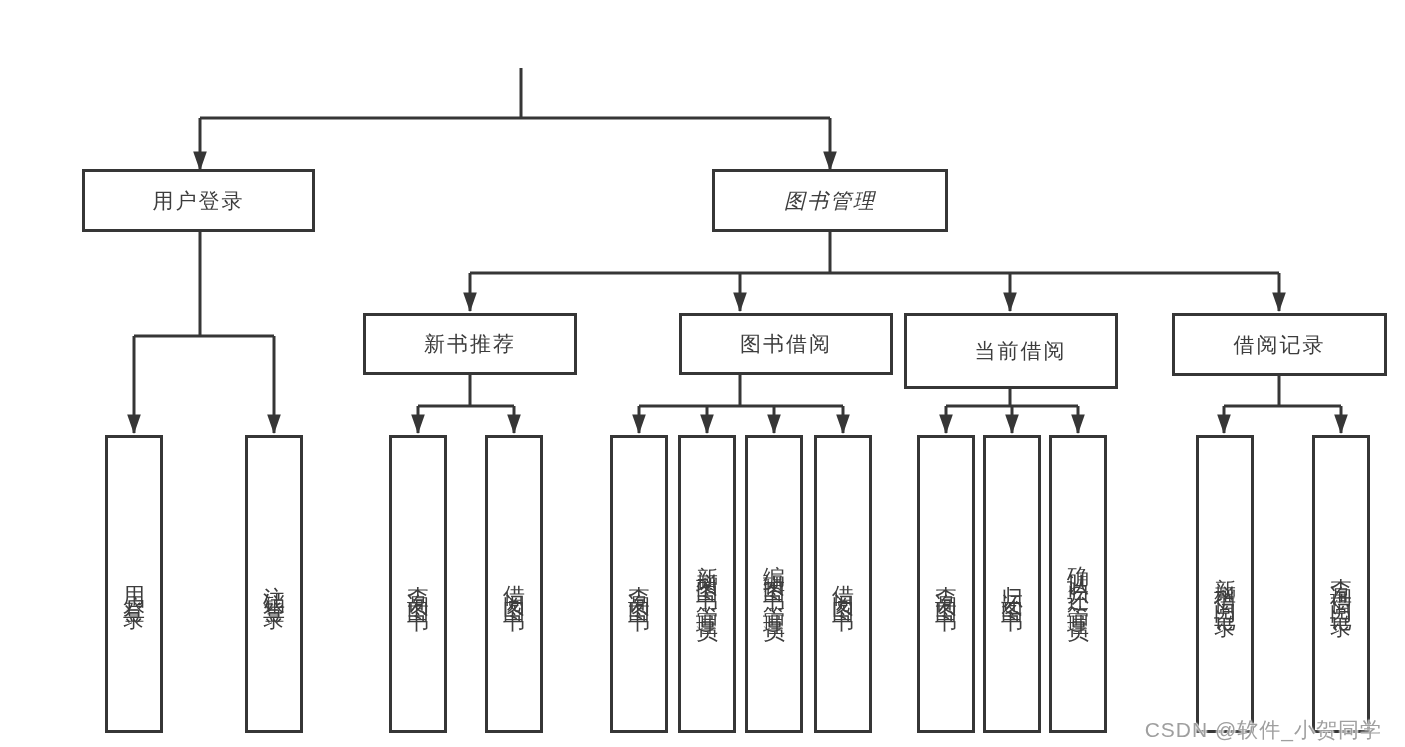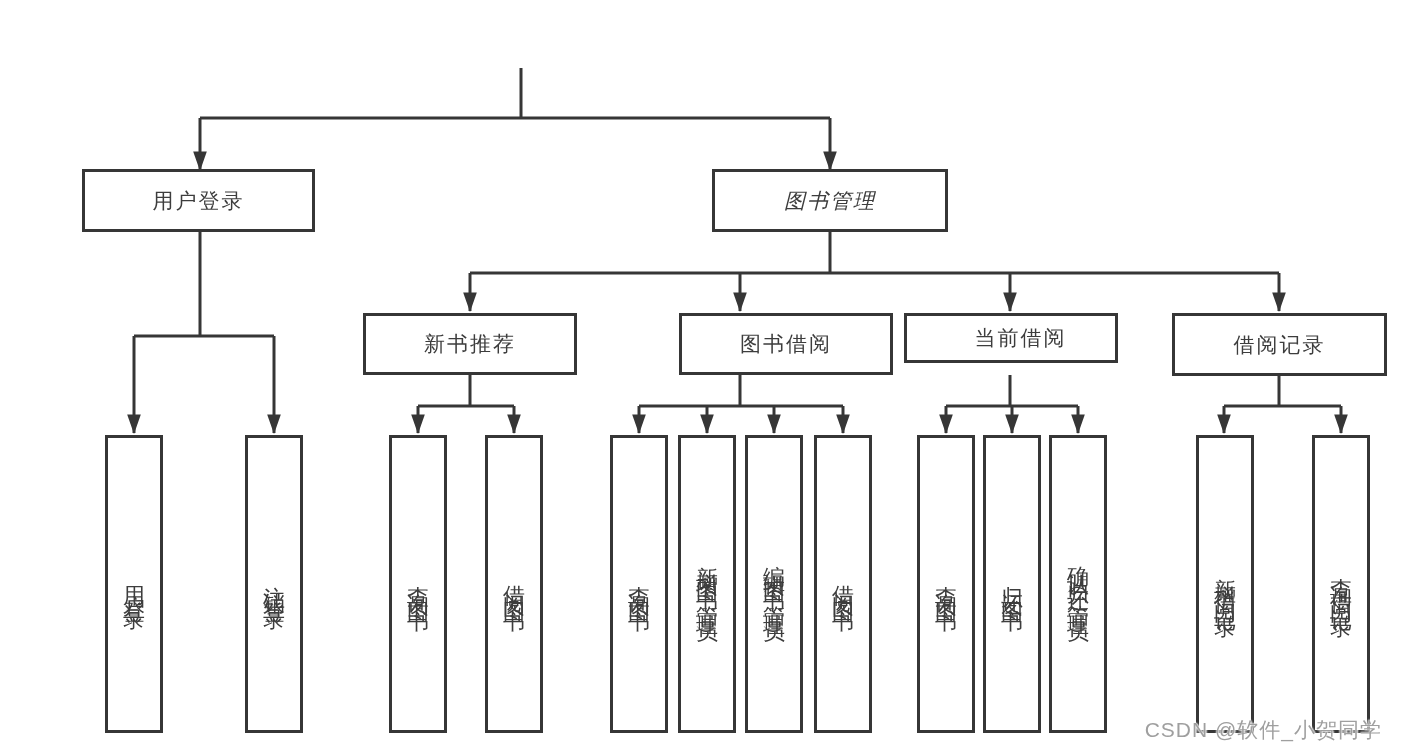--- a/index.html
+++ b/index.html
@@ -104,21 +104,21 @@
   <div class="node h-node" style="left:712px; top:169px; width:236px; height:63px;font-style:italic;">
     <span>图书管理</span>
   </div>
 
   <div class="node h-node" style="left:363px; top:313px; width:214px; height:62px;">
     <span>新书推荐</span>
   </div>
   <div class="node h-node" style="left:633px; top:313px; width:214px; height:62px;margin-left:46px;">
     <span>图书借阅</span>
   </div>
-  <div class="node h-node" style="left:904px; top:313px; width:214px; height:50px;padding-left:19px;">
+  <div class="node h-node" style="left:904px; top:313px; width:214px; height:76px;padding-left:19px;">
     <span>当前借阅</span>
   </div>
   <div class="node h-node" style="left:1172px; top:313px; width:215px; height:63px;">
     <span>借阅记录</span>
   </div>
 
   <div class="node leaf" style="left:105px; top:435px; width:58px; height:298px;">
     <span>用户登录</span>
   </div>
   <div class="node leaf" style="left:245px; top:435px; width:58px; height:298px;">

